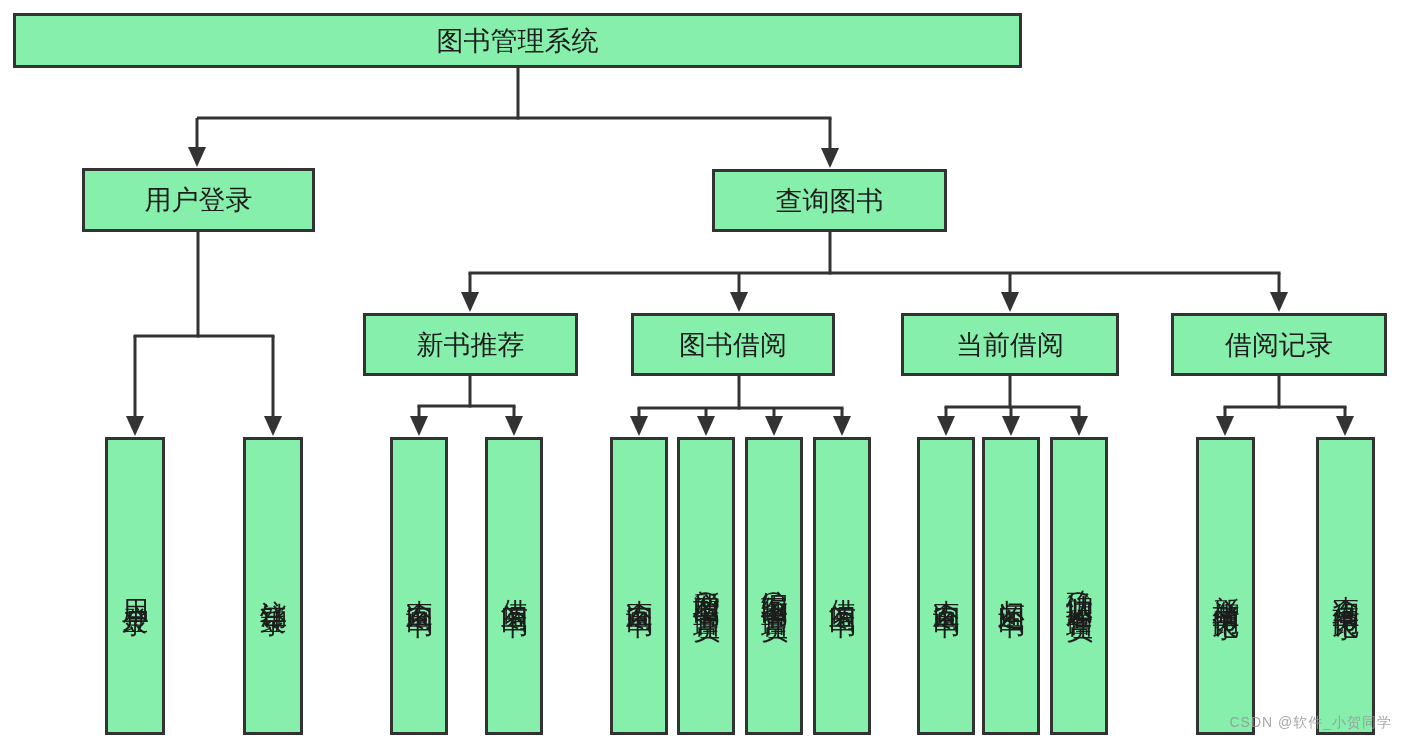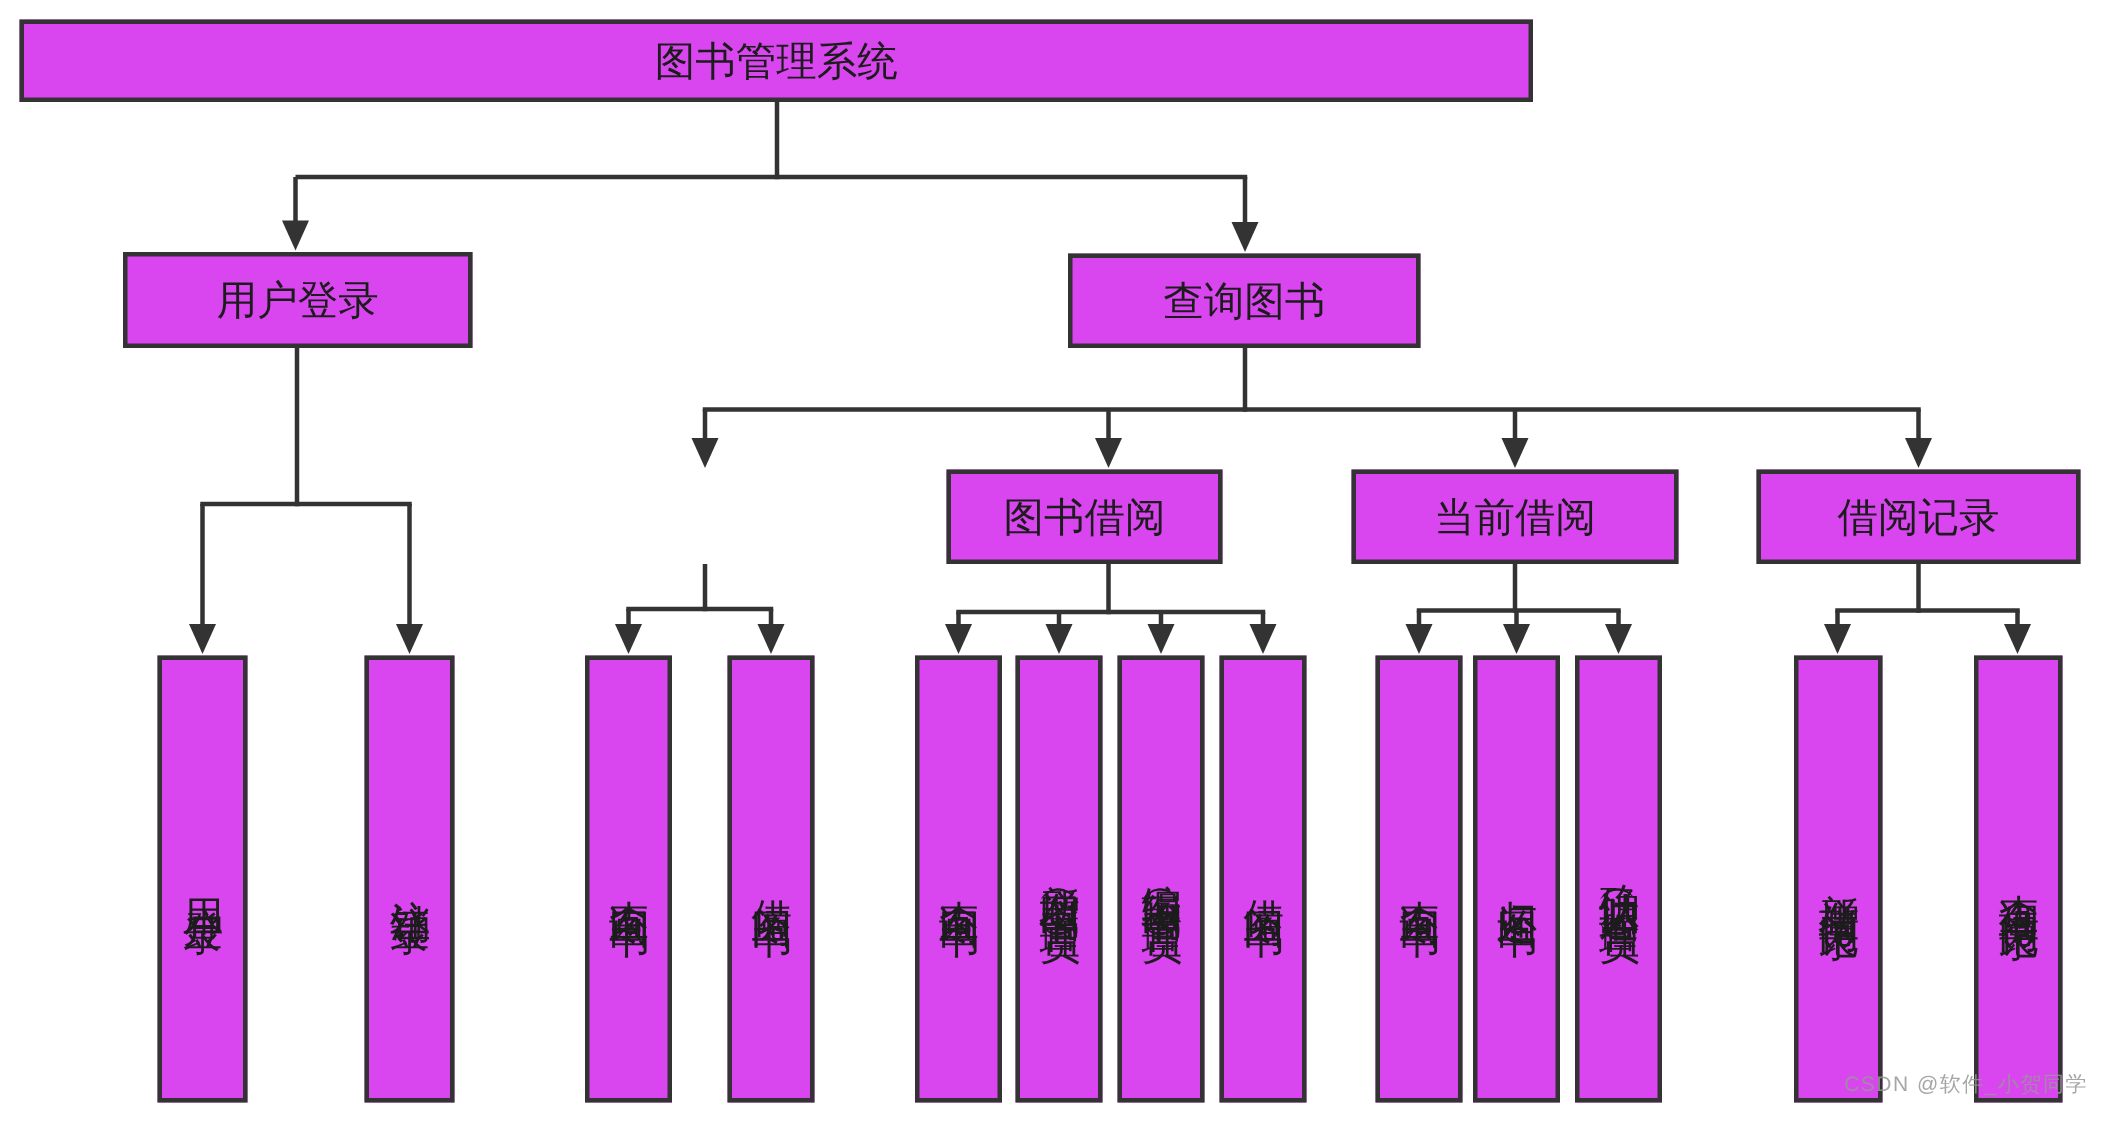--- a/index.html
+++ b/index.html
@@ -9,21 +9,21 @@
     background:#ffffff;
     font-family:"Liberation Sans","DejaVu Sans",sans-serif;
     overflow:hidden;
   }
   .edges{position:absolute;left:0;top:0;width:1405px;height:747px;pointer-events:none;}
   .edges line{stroke:#333333;stroke-width:3;}
   .edges polygon{fill:#333333;}
   .node{
     position:absolute;
     box-sizing:border-box;
-    background:#d946ef;
+    background:#86efac;
     border:3px solid #333333;
     display:flex;align-items:center;justify-content:center;
     color:#1c1c1c;
     font-size:27px;
     white-space:nowrap;
   }
   .vnode span{
     writing-mode:vertical-rl;
     text-orientation:mixed;
     letter-spacing:4px;
@@ -117,21 +117,22 @@
       <line x1="1345" y1="407" x2="1345" y2="421"></line>
       <polygon points="1336,416 1354,416 1345,436"></polygon>
     </g>
   </svg>
 
   <div class="node" style="left:13px;top:13px;width:1009px;height:55px">图书管理系统</div>
 
   <div class="node" style="left:82px;top:168px;width:233px;height:64px">用户登录</div>
   <div class="node" style="left:712px;top:169px;width:235px;height:63px">查询图书</div>
 
-  <div class="node" style="left:631px;top:313px;width:184px;height:63px">图书借阅</div>
+  <div class="node" style="left:363px;top:313px;width:215px;height:63px">新书推荐</div>
+  <div class="node" style="left:631px;top:313px;width:204px;height:63px">图书借阅</div>
   <div class="node" style="left:1171px;top:313px;width:216px;height:63px">借阅记录</div>
   <div class="node" style="left:901px;top:313px;width:218px;height:63px">当前借阅</div>
 
   <div class="node vnode" style="left:105px;top:437px;width:60px;height:298px">
     <span>用户登录</span>
   </div>
   <div class="node vnode" style="left:243px;top:437px;width:60px;height:298px">
     <span>注销登录</span>
   </div>
 

